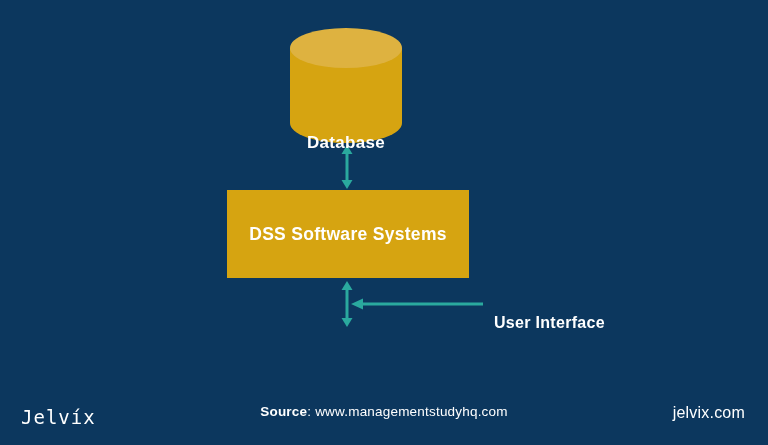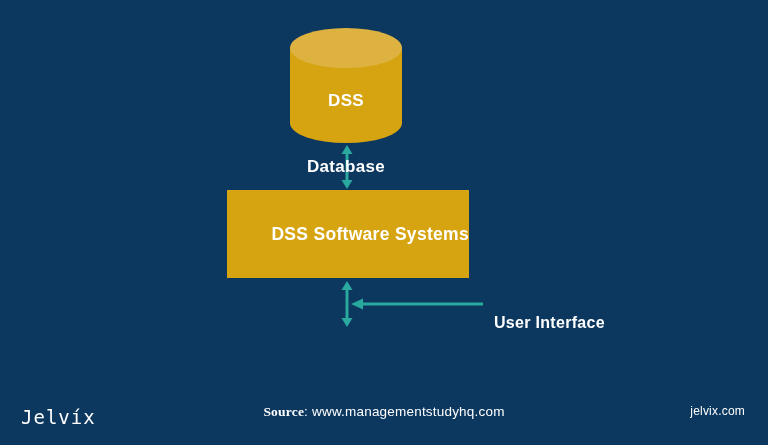--- a/index.html
+++ b/index.html
@@ -16,24 +16,24 @@
 
   
   .cylinder{position:absolute;left:290px;top:28px;width:112px;height:116px;}
   .cyl-top{position:absolute;left:0;top:0;width:112px;height:40px;border-radius:50%;
            background:var(--gold-light);z-index:2;}
   .cyl-body{position:absolute;left:0;top:20px;width:112px;height:95px;background:var(--gold);
             border-radius:0 0 56px 56px / 0 0 20px 20px;z-index:1;}
   .cyl-label{position:absolute;left:0;width:112px;text-align:center;z-index:3;
              font-weight:bold;font-size:17px;letter-spacing:.3px;color:var(--text);}
   .cyl-label.l1{top:63px;}
-  .cyl-label.l2{top:105px;margin-top:24px;}
+  .cyl-label.l2{top:105px;}
 
   
-  .box{position:absolute;background:var(--gold);display:flex;align-items:center;justify-content:flex-end;
+  .box{position:absolute;background:var(--gold);display:flex;align-items:center;justify-content:center;
        font-weight:bold;color:var(--text);letter-spacing:.3px;}
   .box-software{left:227px;top:190px;width:242px;height:88px;font-size:17.5px;}
   .box-user{left:281px;top:329px;width:132px;height:52px;font-size:18px;}
 
   
   .arrow{position:absolute;}
   .arrow svg{display:block;}
   .arrow-db{left:339px;top:145px;}
   .arrow-user{left:339px;top:281px;}
   .arrow-ui{left:351px;top:296px;}
@@ -41,32 +41,31 @@
   
   .ui-label{position:absolute;left:494px;top:294px;font-weight:bold;font-size:16px;
             letter-spacing:.3px;color:var(--text);margin-top:20px;}
 
   
   .footer{position:absolute;left:0;right:0;top:399px;height:28px;}
   .logo{position:absolute;left:21px;top:7px;font-family:"DejaVu Sans Mono",monospace;
         font-size:19px;font-weight:normal;color:var(--text);letter-spacing:1px;}
   .source{position:absolute;left:0;right:0;top:5px;text-align:center;font-size:13.5px;
           color:var(--text);letter-spacing:.2px;}
-  .source b{font-weight:bold;font-family:Liberation Serif, serif;}
-  .site{position:absolute;right:23px;top:5px;font-size:12px;color:var(--text);letter-spacing:.2px;}
+  .source b{font-weight:bold;}
+  .site{position:absolute;right:23px;top:5px;font-size:16px;color:var(--text);letter-spacing:.2px;}
 </style>
 </head>
 <body>
 
 <div class="stage">
 
   <div class="cylinder">
     <div class="cyl-top"></div>
     <div class="cyl-body"></div>
-    <div class="cyl-label l1">DSS</div>
     <div class="cyl-label l2">Database</div>
   </div>
 
   <div class="arrow arrow-db">
     <svg width="16" height="44" viewBox="0 0 16 44">
       <line x1="8" y1="7" x2="8" y2="37" stroke="#2aa99e" stroke-width="3"></line>
       <polygon points="8,0 2.5,9 13.5,9" fill="#2aa99e"></polygon>
       <polygon points="8,44 2.5,35 13.5,35" fill="#2aa99e"></polygon>
     </svg>
   </div>

